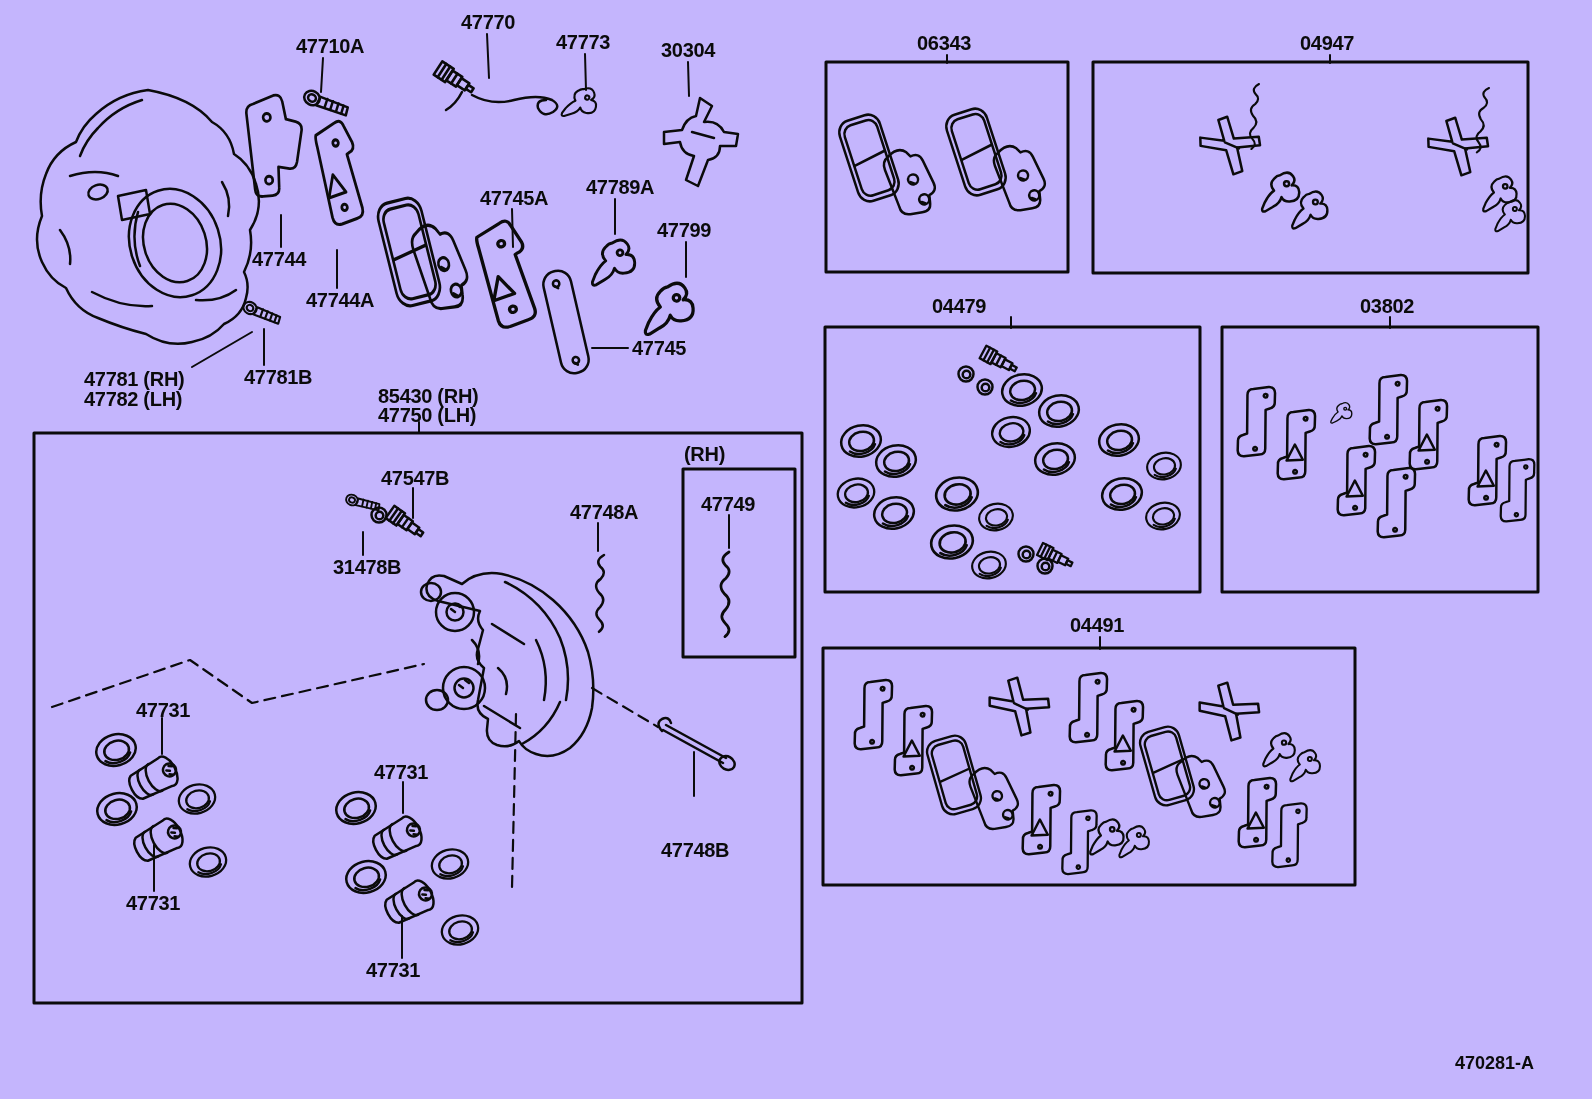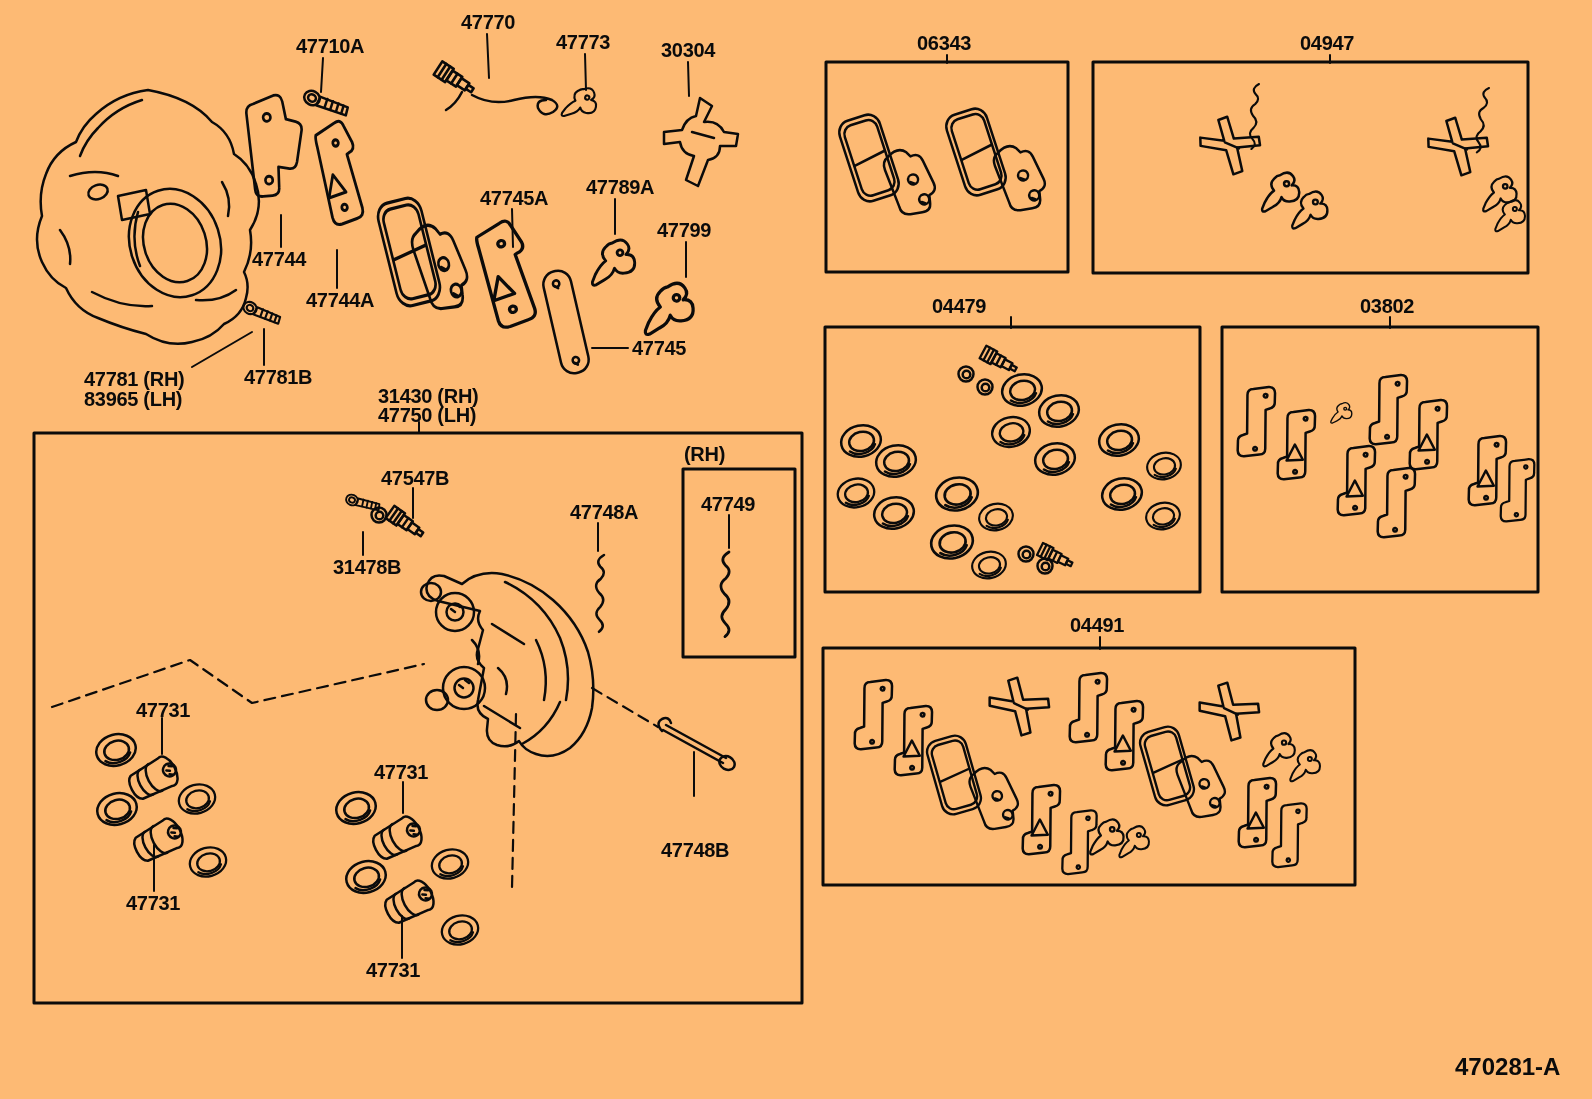--- a/index.html
+++ b/index.html
@@ -1,21 +1,21 @@
 <!DOCTYPE html>
 <html><head>
 <meta charset="utf-8">
 <style>
   html,body{margin:0;padding:0;background:#fff;}
-  .wrap{position:relative;width:1592px;height:1099px;background:#fdba74;overflow:hidden;
+  .wrap{position:relative;width:1592px;height:1099px;background:#c4b5fd;overflow:hidden;
         font-family:"Liberation Sans",sans-serif;}
   svg.art{position:absolute;left:0;top:0;}
   .lbl{position:absolute;font-weight:bold;font-size:20px;line-height:20px;color:#0b0b0b;
        white-space:nowrap;letter-spacing:-0.3px;}
-  .code{position:absolute;font-weight:bold;font-size:24px;color:#0b0b0b;white-space:nowrap;}
+  .code{position:absolute;font-weight:bold;font-size:18px;color:#0b0b0b;white-space:nowrap;}
 </style>
 </head>
 <body>
 
 <div class="wrap">
 
 <svg class="art" width="1592" height="1099" viewBox="0 0 1592 1099">
   <defs>
     <g id="ring">
           <ellipse rx="20" ry="15.5"></ellipse>
@@ -314,23 +314,23 @@
 <div class="lbl" style="left:296px;top:36px">47710A</div>
 <div class="lbl" style="left:556px;top:32px">47773</div>
 <div class="lbl" style="left:661px;top:40px">30304</div>
 <div class="lbl" style="left:480px;top:188px">47745A</div>
 <div class="lbl" style="left:586px;top:177px">47789A</div>
 <div class="lbl" style="left:657px;top:220px">47799</div>
 <div class="lbl" style="left:252px;top:249px">47744</div>
 <div class="lbl" style="left:306px;top:290px">47744A</div>
 <div class="lbl" style="left:632px;top:338px">47745</div>
 <div class="lbl" style="left:84px;top:369px">47781 (RH)</div>
-<div class="lbl" style="left:84px;top:389px">83965 (LH)</div>
+<div class="lbl" style="left:84px;top:389px">47782 (LH)</div>
 <div class="lbl" style="left:244px;top:367px">47781B</div>
-<div class="lbl" style="left:378px;top:386px">31430 (RH)</div>
+<div class="lbl" style="left:378px;top:386px">85430 (RH)</div>
 <div class="lbl" style="left:378px;top:405px">47750 (LH)</div>
 <div class="lbl" style="left:381px;top:468px">47547B</div>
 <div class="lbl" style="left:333px;top:557px">31478B</div>
 <div class="lbl" style="left:570px;top:502px">47748A</div>
 <div class="lbl" style="left:684px;top:444px">(RH)</div>
 <div class="lbl" style="left:701px;top:494px">47749</div>
 <div class="lbl" style="left:136px;top:700px">47731</div>
 <div class="lbl" style="left:126px;top:893px">47731</div>
 <div class="lbl" style="left:374px;top:762px">47731</div>
 <div class="lbl" style="left:366px;top:960px">47731</div>

